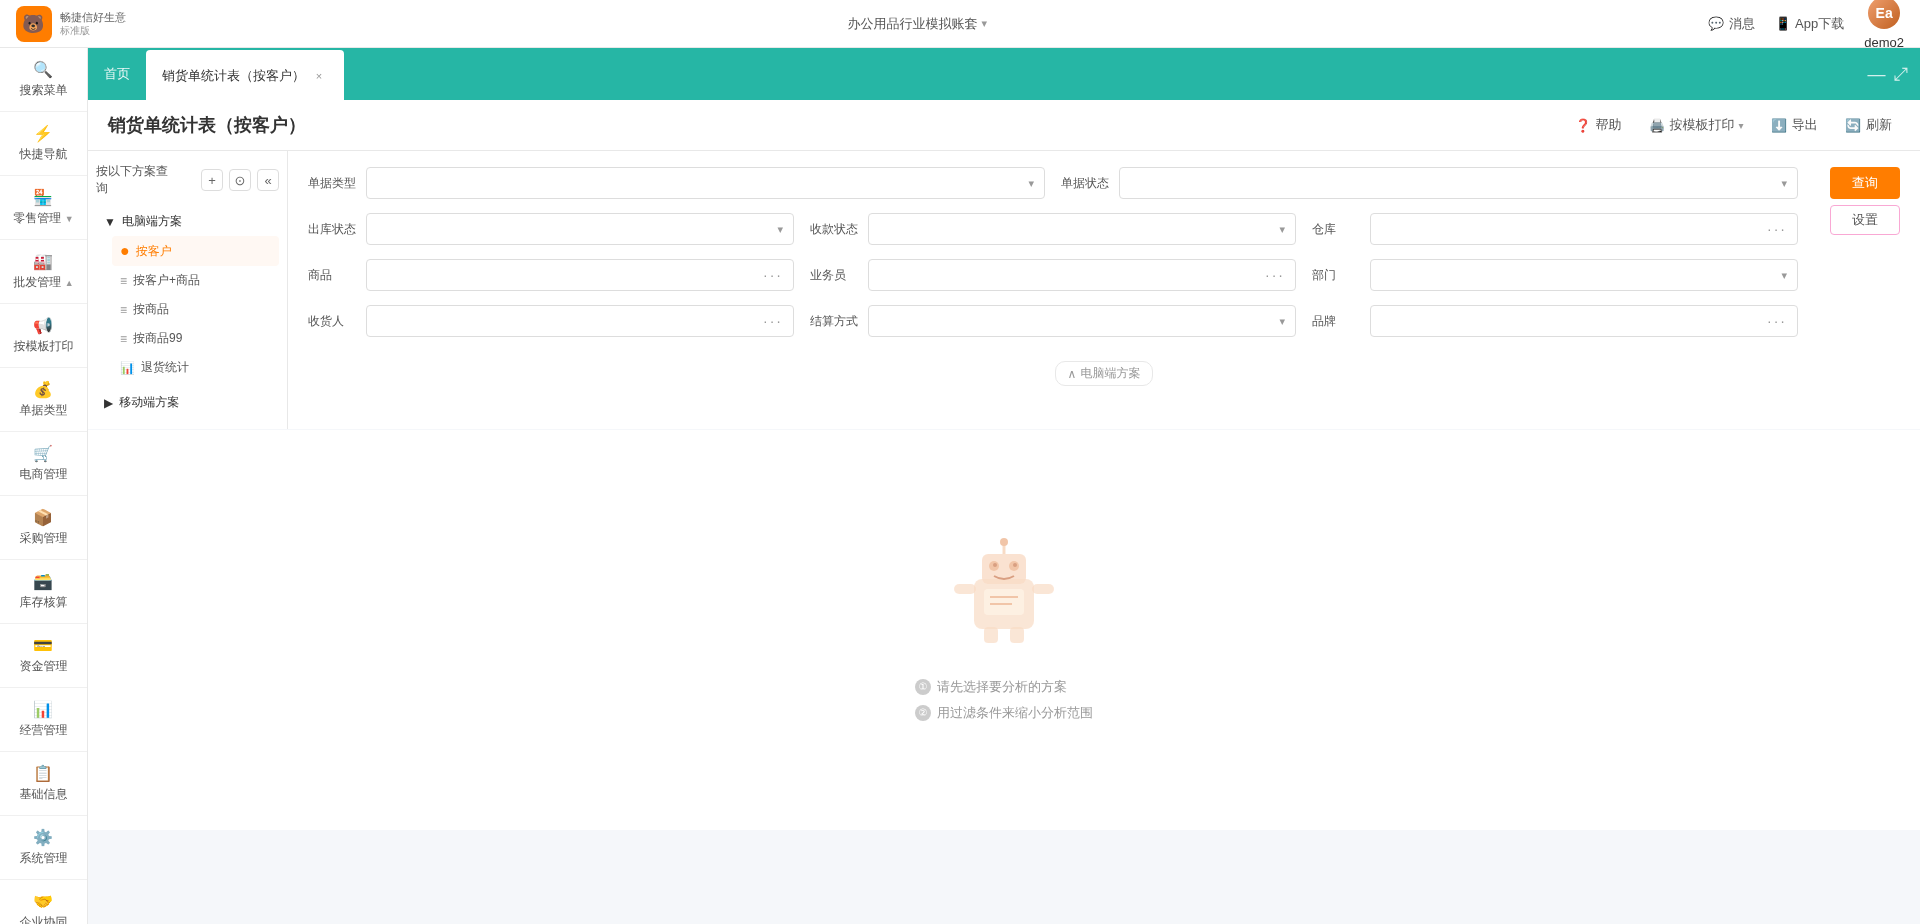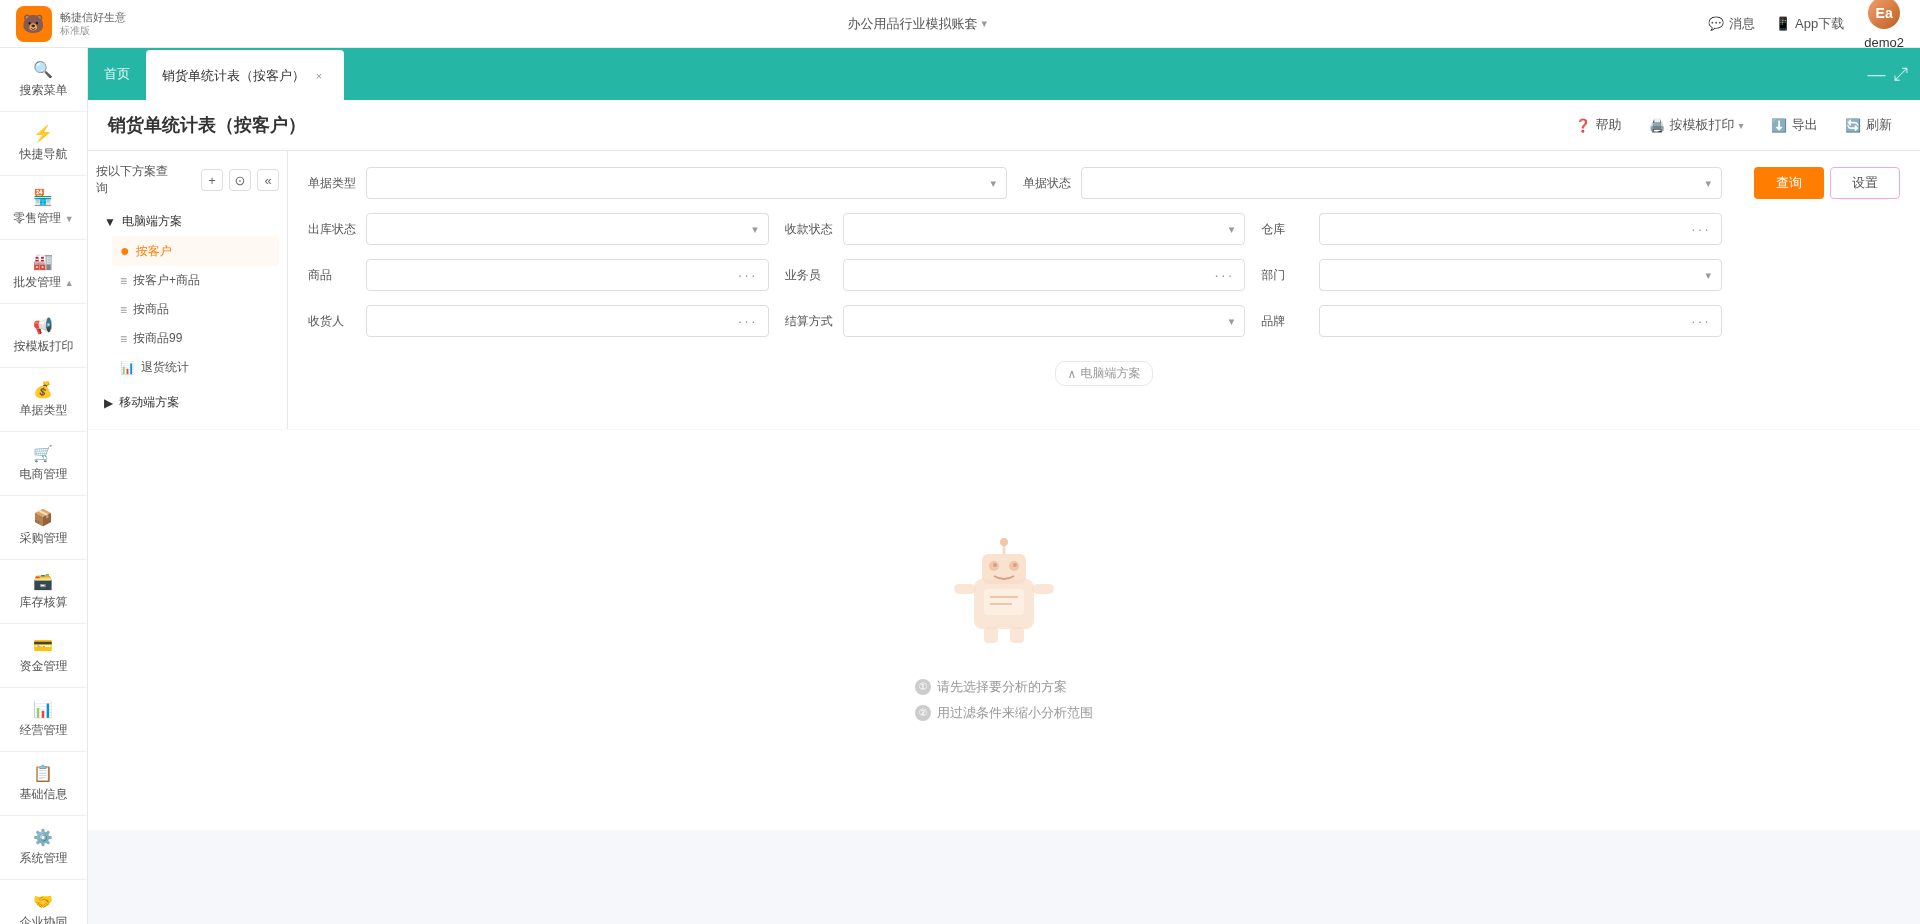--- a/index.html
+++ b/index.html
@@ -325,21 +325,21 @@
     .date-tab:last-child { border-radius: 0 4px 4px 0; }
     .date-tab.active { background: #ff7d00; color: white; border-color: #ff7d00; z-index: 1; }
     .date-range-text {
       font-size: 11px;
       color: #999;
     }
 
     
     .filter-actions {
       display: flex;
-      flex-direction: row;
+      flex-direction: column;
       gap: 6px;
       margin-left: 16px;
     }
     .query-btn {
       background: #ff7d00;
       color: white;
       border: none;
       padding: 7px 20px;
       border-radius: 4px;
       cursor: pointer;

